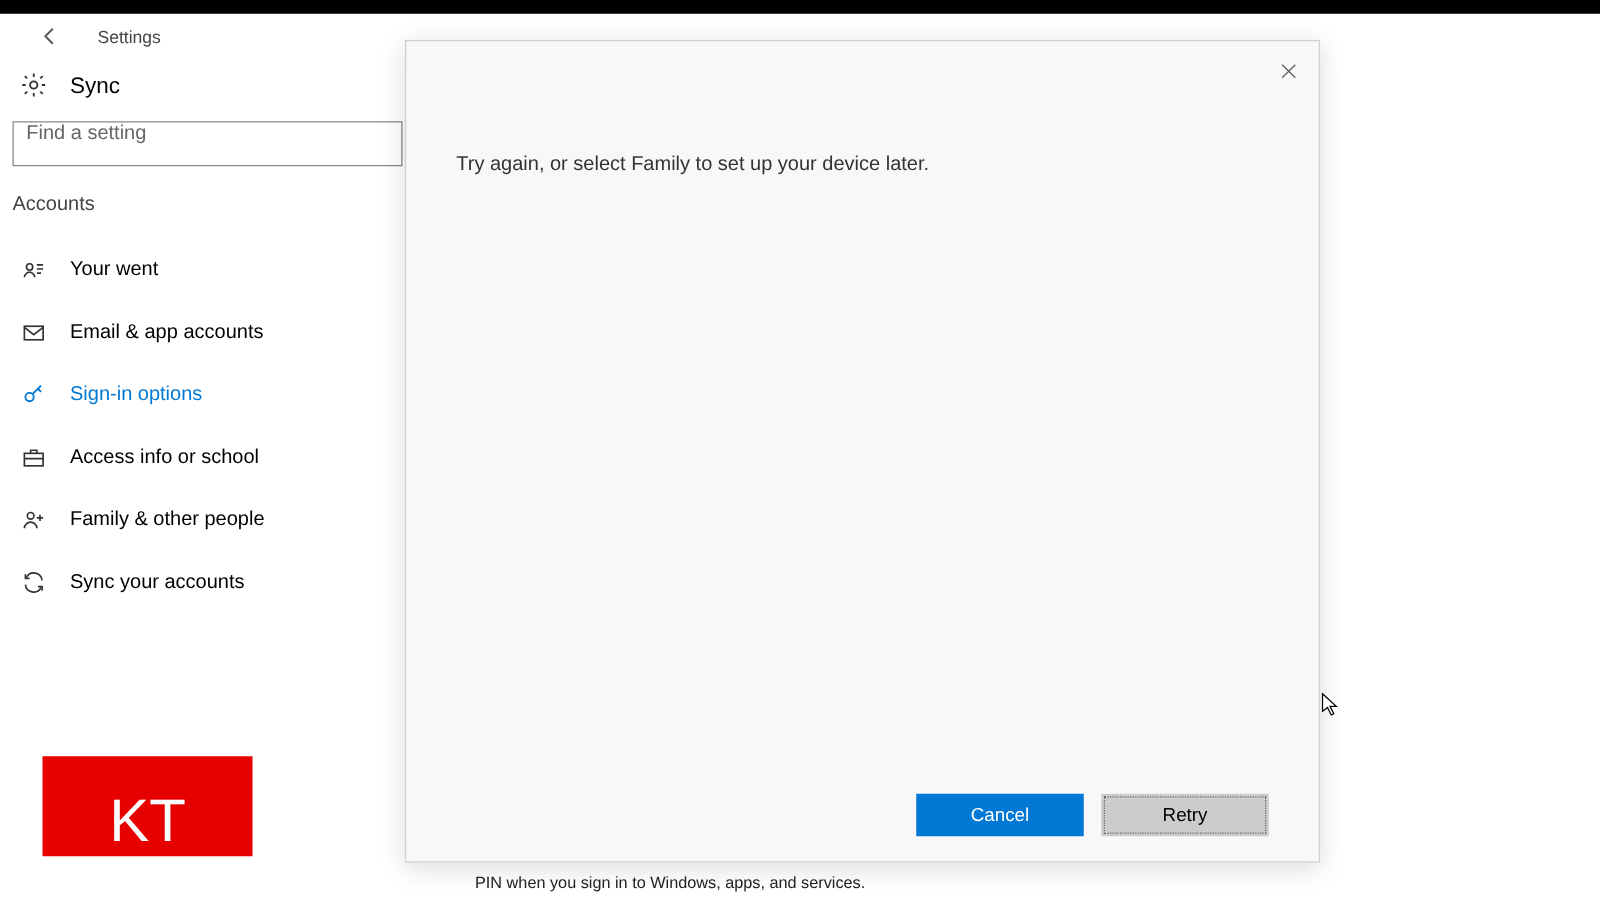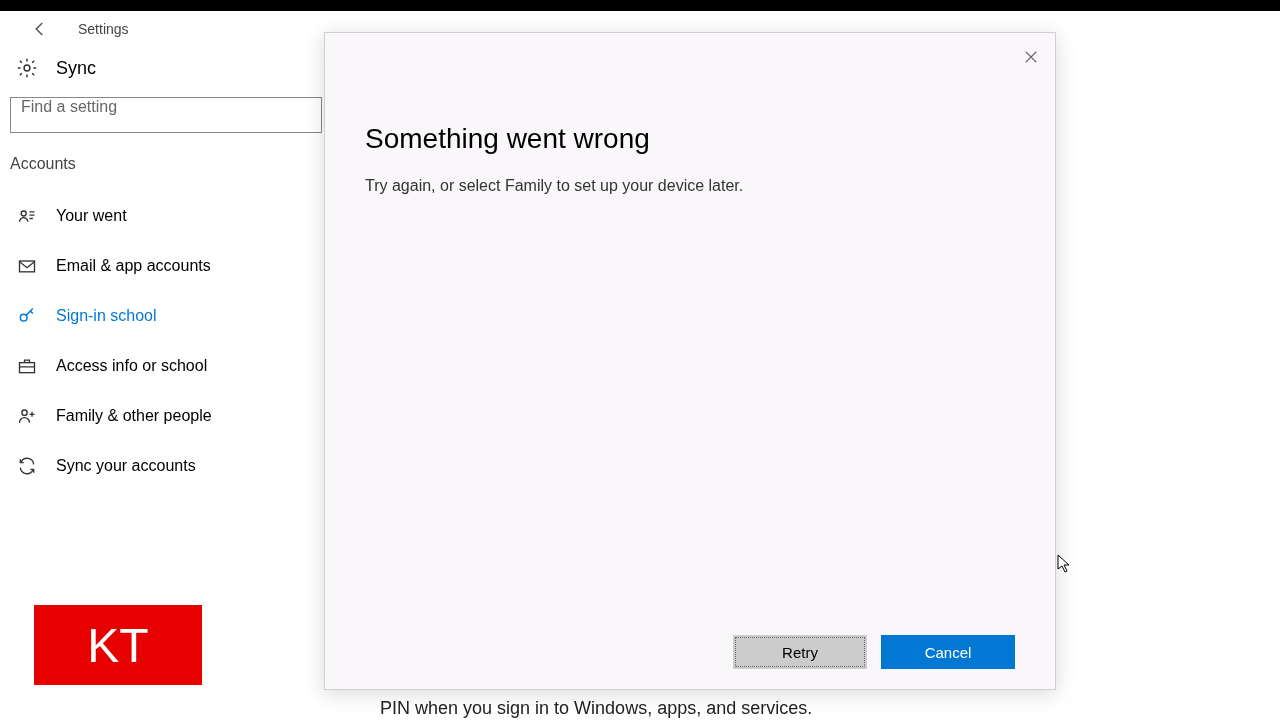--- a/index.html
+++ b/index.html
@@ -12,31 +12,31 @@
   .home-row { display:flex; align-items:center; gap: 18px; padding: 10px 0 18px 6px; }
   .home-label { font-size: 18px; }
   .gear { width: 22px; height: 22px; }
   .search-box { width: 312px; height: 36px; border: 1px solid #888; display:flex; padding: 0 10px; font-size: 16px; color:#666; margin-bottom: 22px; }
   .section-label { font-size: 16px; color:#444; margin: 0 0 18px 0; }
   .nav-list { display:flex; flex-direction:column; }
   .nav-item { display:flex; align-items:center; gap: 18px; height: 50px; padding-left: 6px; font-size: 16px; cursor:pointer; }
   .nav-item.selected { color: #0078D4; }
   .nav-icon { width: 22px; height: 22px; display:flex; align-items:center; justify-content:center; color: inherit; }
   .nav-item:not(.selected) .nav-icon { color:#333; }
-  .kt-logo { position:absolute; left:34px; top:605px; width:168px; height:80px; background:#E60000; color:#fff; font-size:48px; display:flex; align-items:center; justify-content:center; font-weight:400; }
+  .kt-logo { position:absolute; left:34px; top:605px; width:168px; height:80px; background:#E60000; color:#fff; font-size:48px; display:flex; align-items:flex-end; justify-content:center; font-weight:400; }
   .dialog { position:absolute; left:324px; top:32px; width:732px; height:658px; background:#faf7fa; border:1px solid #d0d0d0; box-shadow: 0 4px 20px rgba(0,0,0,0.15); }
   .dialog-close { position:absolute; right:14px; top:14px; width:20px; height:20px; color:#666; cursor:pointer; display:flex; align-items:center; justify-content:center; }
   .dialog-body { position:absolute; left:40px; top:90px; right:40px; }
   .dialog-title { font-size: 28px; font-weight: 400; margin-bottom: 22px; }
   .dialog-msg { font-size: 16px; color:#333; }
   .dialog-buttons { position:absolute; bottom:20px; right:40px; display:flex; gap:14px; }
   .btn { width:134px; height:34px; font-size:15px; border:none; cursor:pointer; }
   .btn-primary { background:#0078D4; color:#fff; }
   .btn-secondary { background:#ccc; color:#000; outline:1px dotted #666; outline-offset:-3px; }
-  .pin-text { position:absolute; left:380px; top:698px; font-size:18px; color:#222; }
+  .pin-text { position:absolute; left:380px; top:698px; font-size:13px; color:#222; }
   .cursor { position:absolute; left:1057px; top:554px; width:16px; height:20px; pointer-events:none; }
   svg { display:block; }
 </style>
 </head>
 <body>
 
 <div class="top-black-bar"></div>
 
 <div class="header-row">
   <div class="back-arrow">
@@ -87,21 +87,21 @@
       <span>Email &amp; app accounts</span>
     </div>
 
     <div class="nav-item selected">
       <span class="nav-icon">
         <svg viewBox="0 0 24 24" width="20" height="20" fill="none" stroke="currentColor" stroke-width="1.8">
             <circle cx="8" cy="14" r="4"></circle>
             <path d="M11 11l8-8M16 6l3 3"></path>
           </svg>
       </span>
-      <span>Sign-in school</span>
+      <span>Sign-in options</span>
     </div>
 
     <div class="nav-item">
       <span class="nav-icon">
         <svg viewBox="0 0 24 24" width="20" height="20" fill="none" stroke="currentColor" stroke-width="1.6">
             <rect x="3" y="8" width="18" height="12"></rect>
             <path d="M9 8V5h6v3M3 13h18"></path>
           </svg>
       </span>
       <span>Access info or school</span>
@@ -137,26 +137,25 @@
 
 <div class="pin-text">PIN when you sign in to Windows, apps, and services.</div>
 
 <div class="dialog">
   <div class="dialog-close">
     <svg viewBox="0 0 16 16" width="14" height="14" stroke="currentColor" stroke-width="1.3">
         <path d="M2 2 L14 14 M14 2 L2 14"></path>
       </svg>
   </div>
   <div class="dialog-body">
-    <div class="dialog-title">Something went wrong</div>
     <div class="dialog-msg">Try again, or select Family to set up your device later.</div>
   </div>
   <div class="dialog-buttons">
+    <button class="btn btn-primary">Cancel</button>
     <button class="btn btn-secondary">Retry</button>
-    <button class="btn btn-primary">Cancel</button>
   </div>
 </div>
 
 <div class="cursor">
   <svg viewBox="0 0 16 20" width="16" height="20">
       <path d="M1 1 L1 15 L5 12 L8 18 L10 17 L7 11 L12 11 Z" fill="#fff" stroke="#000" stroke-width="1"></path>
     </svg>
 </div>
 
 </body></html>

